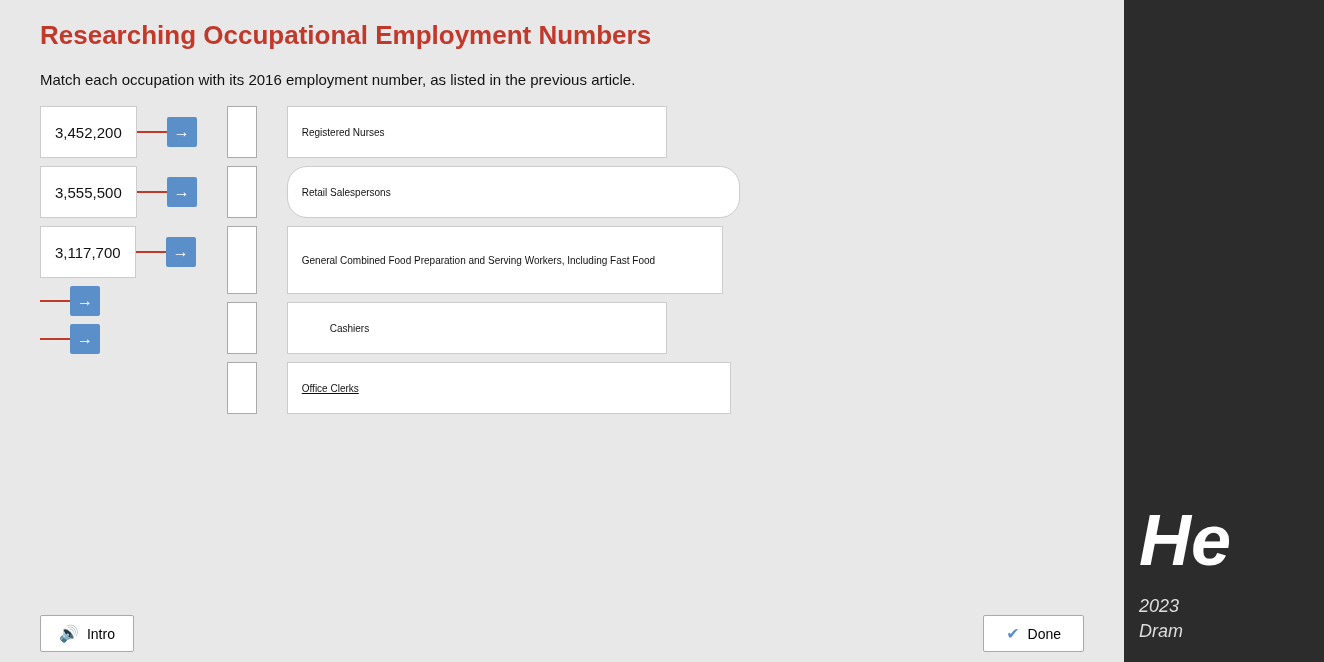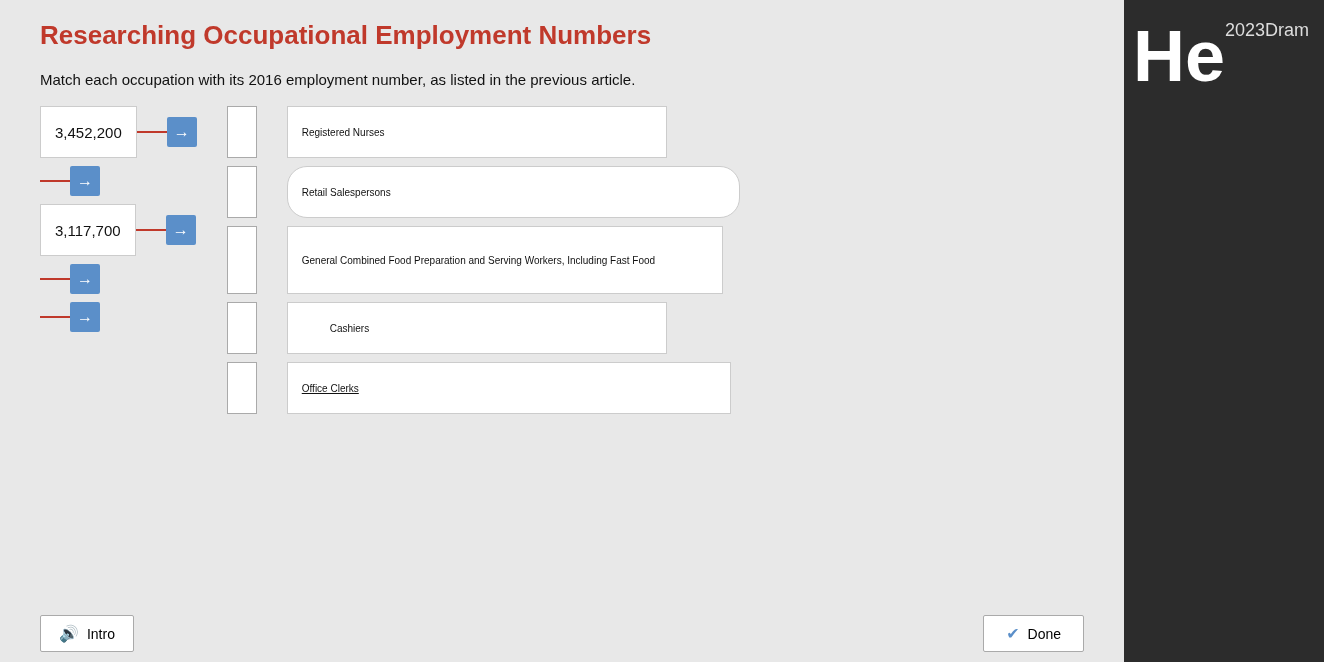--- a/index.html
+++ b/index.html
@@ -103,22 +103,23 @@
     .occupation-box.tall {
       min-height: 68px;
     }
 
     .sidebar-right {
       width: 200px;
       background: #2c2c2c;
       color: white;
       padding: 20px 15px;
       display: flex;
-      flex-direction: row;
+      flex-direction: column;
       justify-content: flex-end;
+      font-style: italic;
     }
 
     .sidebar-he {
       font-size: 72px;
       font-weight: bold;
       color: white;
       line-height: 1;
       margin-bottom: 20px;
     }
 
@@ -226,20 +227,23 @@
 
       <div class="left-row">
         <div class="number-box">
           <span class="number-text">3,452,200</span>
         </div>
         <div class="arrow-line"></div>
         <button class="arrow-btn">→</button>
       </div>
 
       <div class="left-row">
+        <div class="number-box">
+          <span class="number-text">3,555,500</span>
+        </div>
         <div class="arrow-line"></div>
         <button class="arrow-btn">→</button>
       </div>
 
       <div class="left-row">
         <div class="number-box">
           <span class="number-text">3,117,700</span>
         </div>
         <div class="arrow-line"></div>
         <button class="arrow-btn">→</button>

